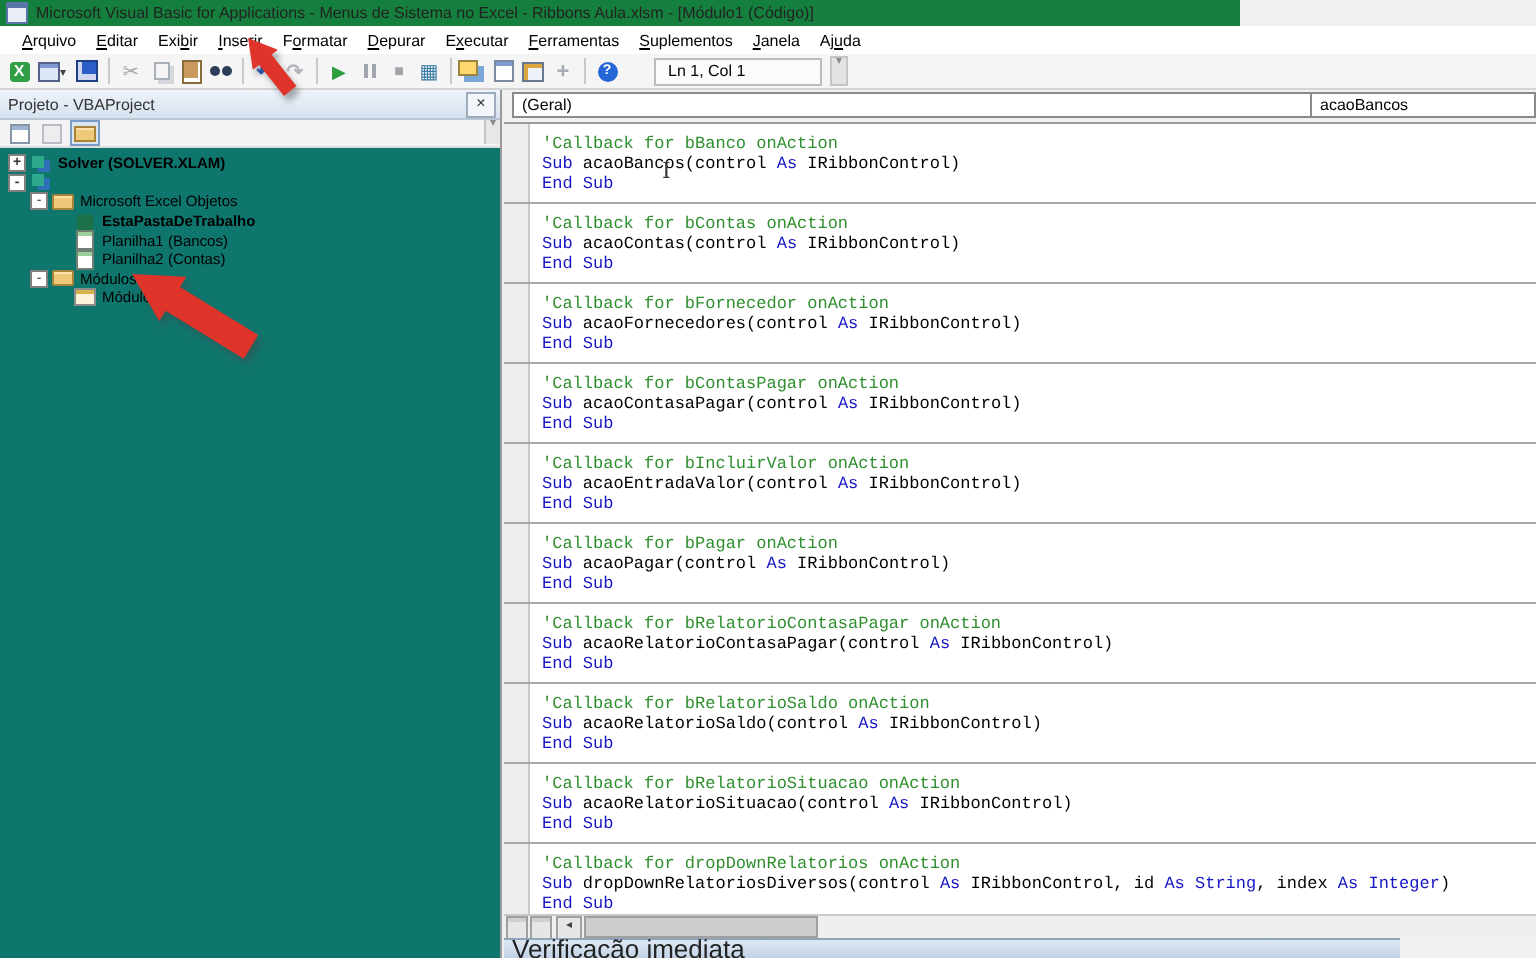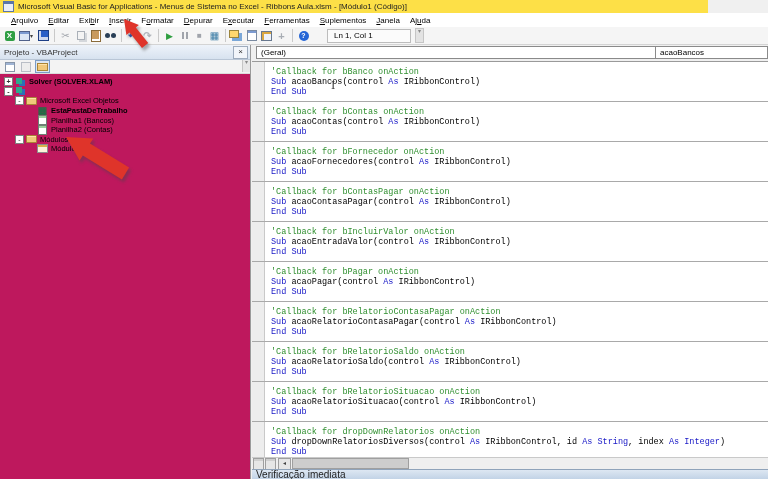--- a/index.html
+++ b/index.html
@@ -1,19 +1,19 @@
 <!DOCTYPE html>
 <html><head>
 <meta charset="utf-8">
 <style>
   html,body{margin:0;padding:0;}
   #app{position:relative;width:768px;height:479px;background:#f0f0f0;overflow:hidden;
        font-family:"Liberation Sans",sans-serif;color:#000;-webkit-font-smoothing:antialiased;}
   
-  #titlebar{position:absolute;left:0;top:0;width:708px;height:13px;background:#fde047;
+  #titlebar{position:absolute;left:0;top:0;width:620px;height:13px;background:#15803d;
             display:flex;align-items:center;font-size:8px;color:#222;}
   .win-icon{width:9px;height:9px;margin:0 4px 0 3px;border:1px solid #5a76a8;background:#e9eef7;position:relative;}
   .win-icon:before{content:"";position:absolute;left:0;top:0;right:0;height:2px;background:#5a76a8;}
   
   #menubar{position:absolute;left:0;top:13px;width:768px;height:14px;background:#ffffff;
            display:flex;align-items:center;font-size:8px;padding-left:6px;box-sizing:border-box;}
   .menu-item{padding:1px 5px;cursor:default;}
   .menu-item u{text-decoration:underline;}
   
   #toolbar{position:absolute;left:0;top:27px;width:768px;height:18px;background:#f5f5f5;
@@ -47,21 +47,21 @@
   .i-object-browser:before{content:"";width:9px;height:8px;background:#eef2f8;border:1px solid #68788e;
        box-shadow:inset 2px 2px 0 #d9a640;}
   .i-toolbox:before{content:"+";color:#a8adb4;font-weight:bold;font-size:11px;}
   .i-help:before{content:"?";width:10px;height:10px;border-radius:50%;background:#2666d6;color:#fff;
        font-size:7px;font-weight:bold;line-height:10px;text-align:center;}
   #lncol{border:1px solid #bcbcbc;background:#fbfbfb;height:12px;line-height:12px;font-size:8px;
          padding:0 6px;margin-left:16px;min-width:70px;}
   .tb-overflow{width:7px;height:13px;margin-left:4px;background:#e3e3e3;border:1px solid #c5c5c5;
          color:#8a8a8a;font-size:6px;line-height:5px;text-align:center;}
   
-  #project-panel{position:absolute;left:0;top:45px;width:251px;height:434px;background:#be185d;
+  #project-panel{position:absolute;left:0;top:45px;width:251px;height:434px;background:#0f766e;
          border-right:1px solid #9a9a9a;box-sizing:border-box;}
   #pp-header{height:14px;background:linear-gradient(#eef3fa,#d7e2ef);border-bottom:1px solid #b9c6d6;
          display:flex;align-items:center;font-size:8px;color:#333;padding-left:4px;}
   #pp-close{margin-left:auto;width:13px;height:11px;border:1px solid #9dabbd;background:#f2f5fa;
          font-size:8px;line-height:9px;text-align:center;color:#333;margin-right:2px;}
   #pp-toolbar{height:13px;background:#f3f3f3;border-bottom:1px solid #dcdcdc;display:flex;align-items:center;
          padding-left:3px;gap:3px;position:relative;}
   .ppi{width:13px;height:11px;display:inline-flex;align-items:center;justify-content:center;}
   .i-view-code:before{content:"";width:8px;height:8px;background:#fff;border:1px solid #8795a8;
         box-shadow:inset 0 2px 0 #9fb4d4;}
@@ -105,23 +105,23 @@
   
   #hscroll{position:absolute;left:252px;top:457px;width:516px;height:12px;background:#efefef;
       border-top:1px solid #c9c9c9;display:flex;align-items:center;box-sizing:border-box;}
   .split-btn{width:9px;height:10px;background:#e6e6e6;border:1px solid #9f9f9f;margin-left:1px;
       box-shadow:inset 0 2px 0 #cfcfcf;}
   #hs-left{width:11px;height:10px;background:#e6e6e6;border:1px solid #9f9f9f;font-size:6px;
       line-height:9px;text-align:center;color:#444;margin-left:2px;}
   #hs-thumb{width:115px;height:9px;background:#cdcdcd;border:1px solid #9f9f9f;margin-left:1px;}
   #hs-track{flex:1;}
   
-  #immediate{position:absolute;left:252px;top:469px;width:516px;height:10px;
+  #immediate{position:absolute;left:252px;top:469px;width:448px;height:10px;
       background:linear-gradient(#dde7f2,#c2d3e6);border-top:1px solid #8fa3ba;
-      font-size:10px;color:#222;display:flex;align-items:center;padding-left:4px;box-sizing:border-box;}
+      font-size:13px;color:#222;display:flex;align-items:center;padding-left:4px;box-sizing:border-box;}
   
   .arrow-svg{position:absolute;filter:drop-shadow(2px 3px 1.5px rgba(70,70,70,.45));}
   #ibeam{position:absolute;left:331px;top:79px;font-family:"DejaVu Serif",serif;font-size:11px;color:#3a3a3a;}
 </style>
 </head>
 <body>
 
 <div id="app">
 
   <div id="titlebar">

